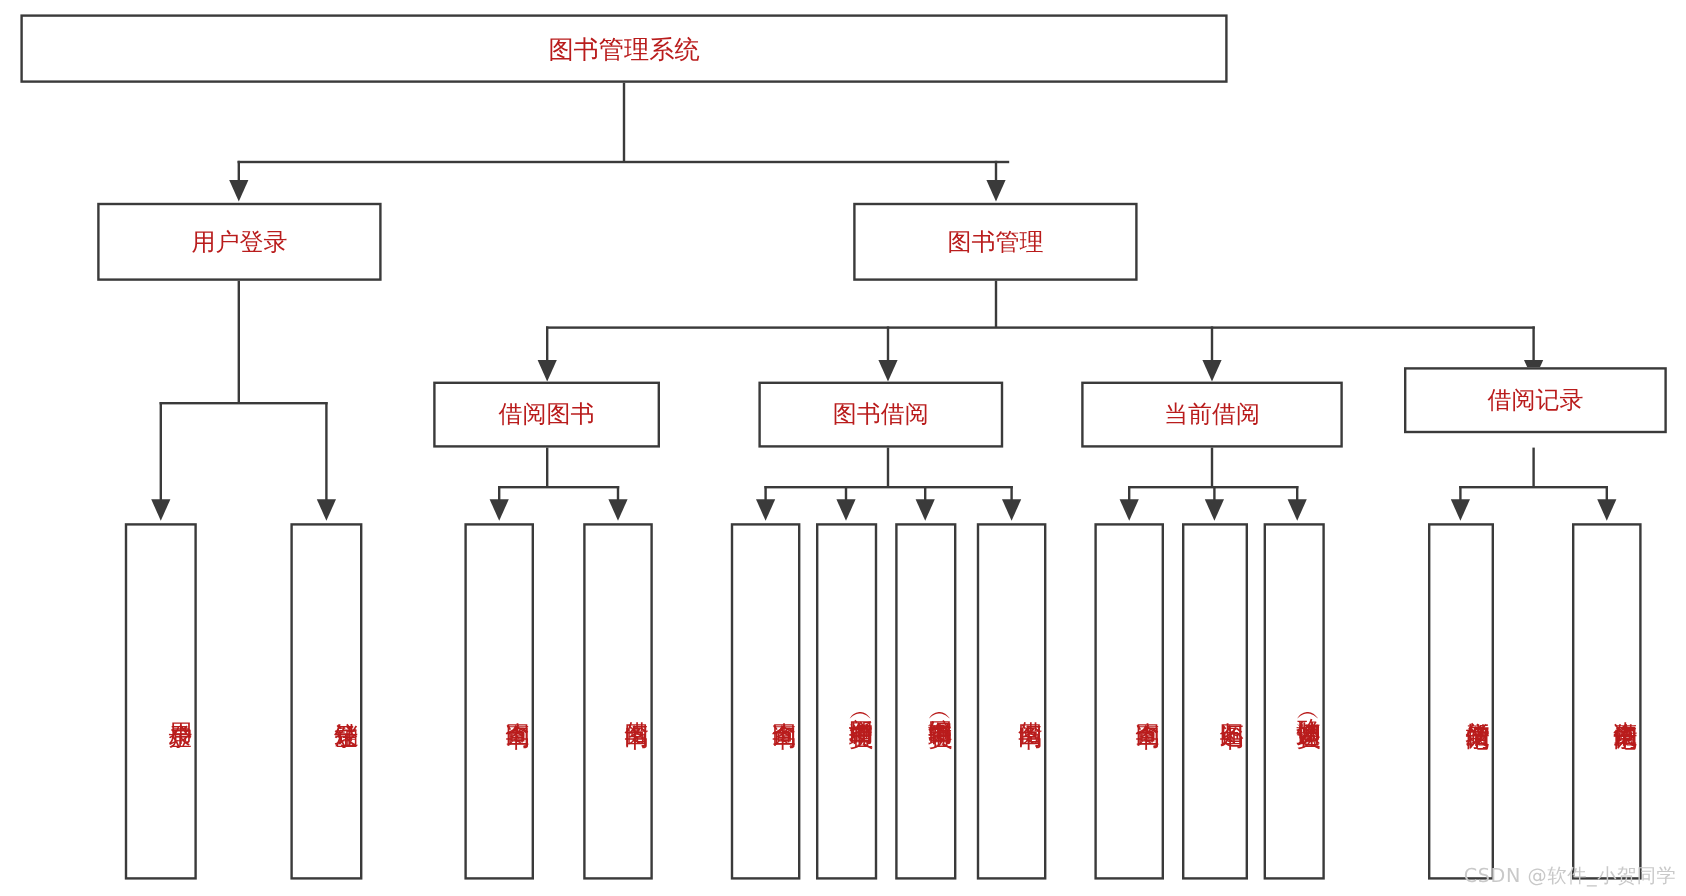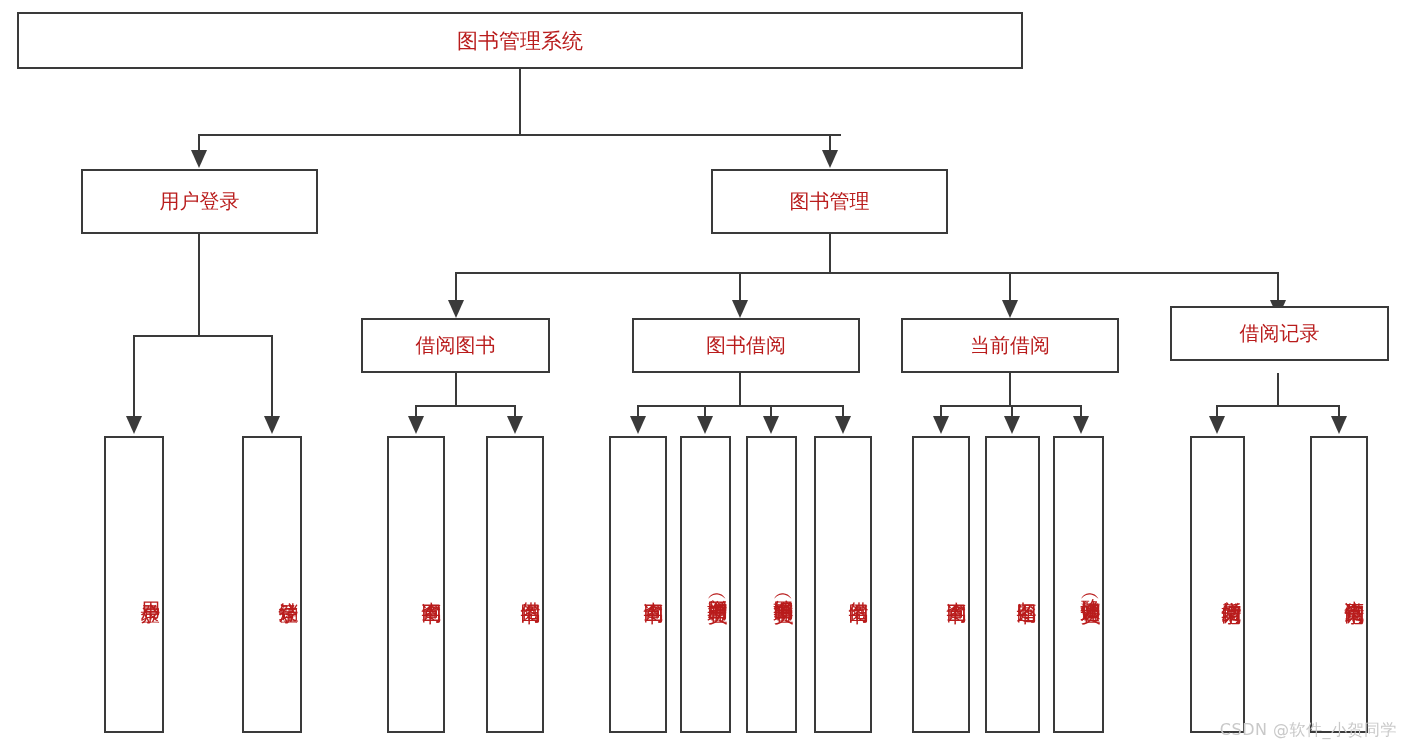--- a/index.html
+++ b/index.html
@@ -125,21 +125,21 @@
   <div class="vline" style="left:1009px; top:272px; height:28px;"></div>
   <div class="vline" style="left:1277px; top:272px; height:28px;"></div>
   <div class="arrow" style="left:448px;  top:300px;"></div>
   <div class="arrow" style="left:732px;  top:300px;"></div>
   <div class="arrow" style="left:1002px; top:300px;"></div>
   <div class="arrow" style="left:1270px; top:300px;"></div>
 
   <div class="node lvl3" id="node-l3-0" style="left: 361px; top: 318px; width: 189px; height: 55px;">
     <span class="label">借阅图书</span>
   </div>
-  <div class="node lvl3" id="node-l3-1" style="left: 632px; top: 318px; width: 228px; height: 55px;">
+  <div class="node lvl3" id="node-l3-1" style="left: 632px; top: 318px; width: 204px; height: 55px;">
     <span class="label">图书借阅</span>
   </div>
   <div class="node lvl3" id="node-l3-2" style="left: 901px; top: 318px; width: 218px; height: 55px;">
     <span class="label">当前借阅</span>
   </div>
   <div class="node lvl3" id="node-l3-3" style="left: 1170px; top: 306px; width: 219px; height: 55px;">
     <span class="label">借阅记录</span>
   </div>
 
   <div class="vline" style="left:455px; top:373px; height:33px;"></div>

